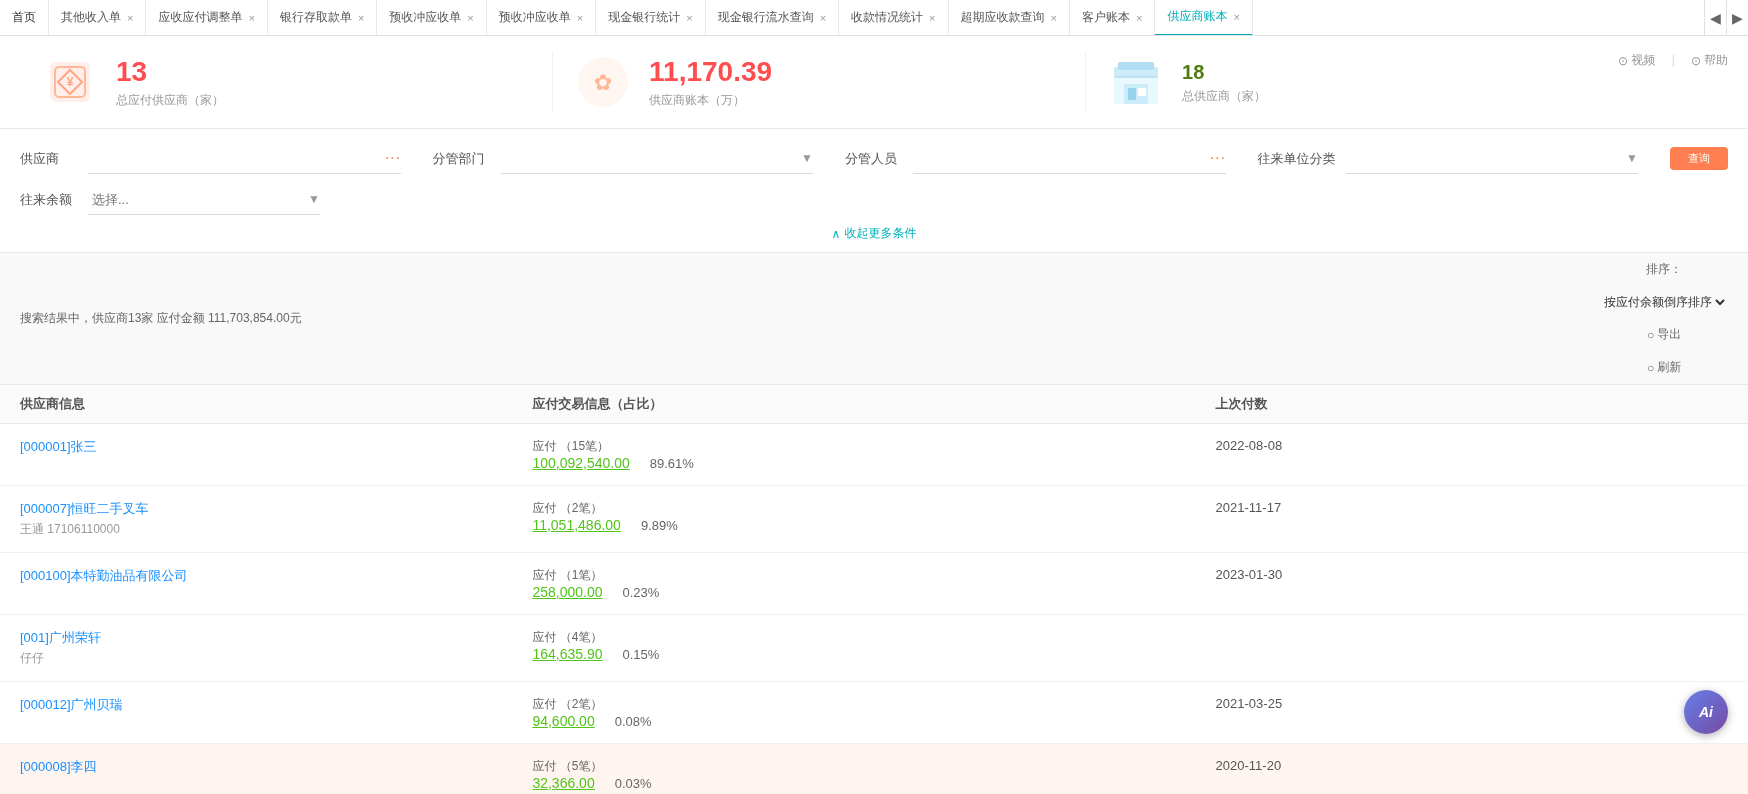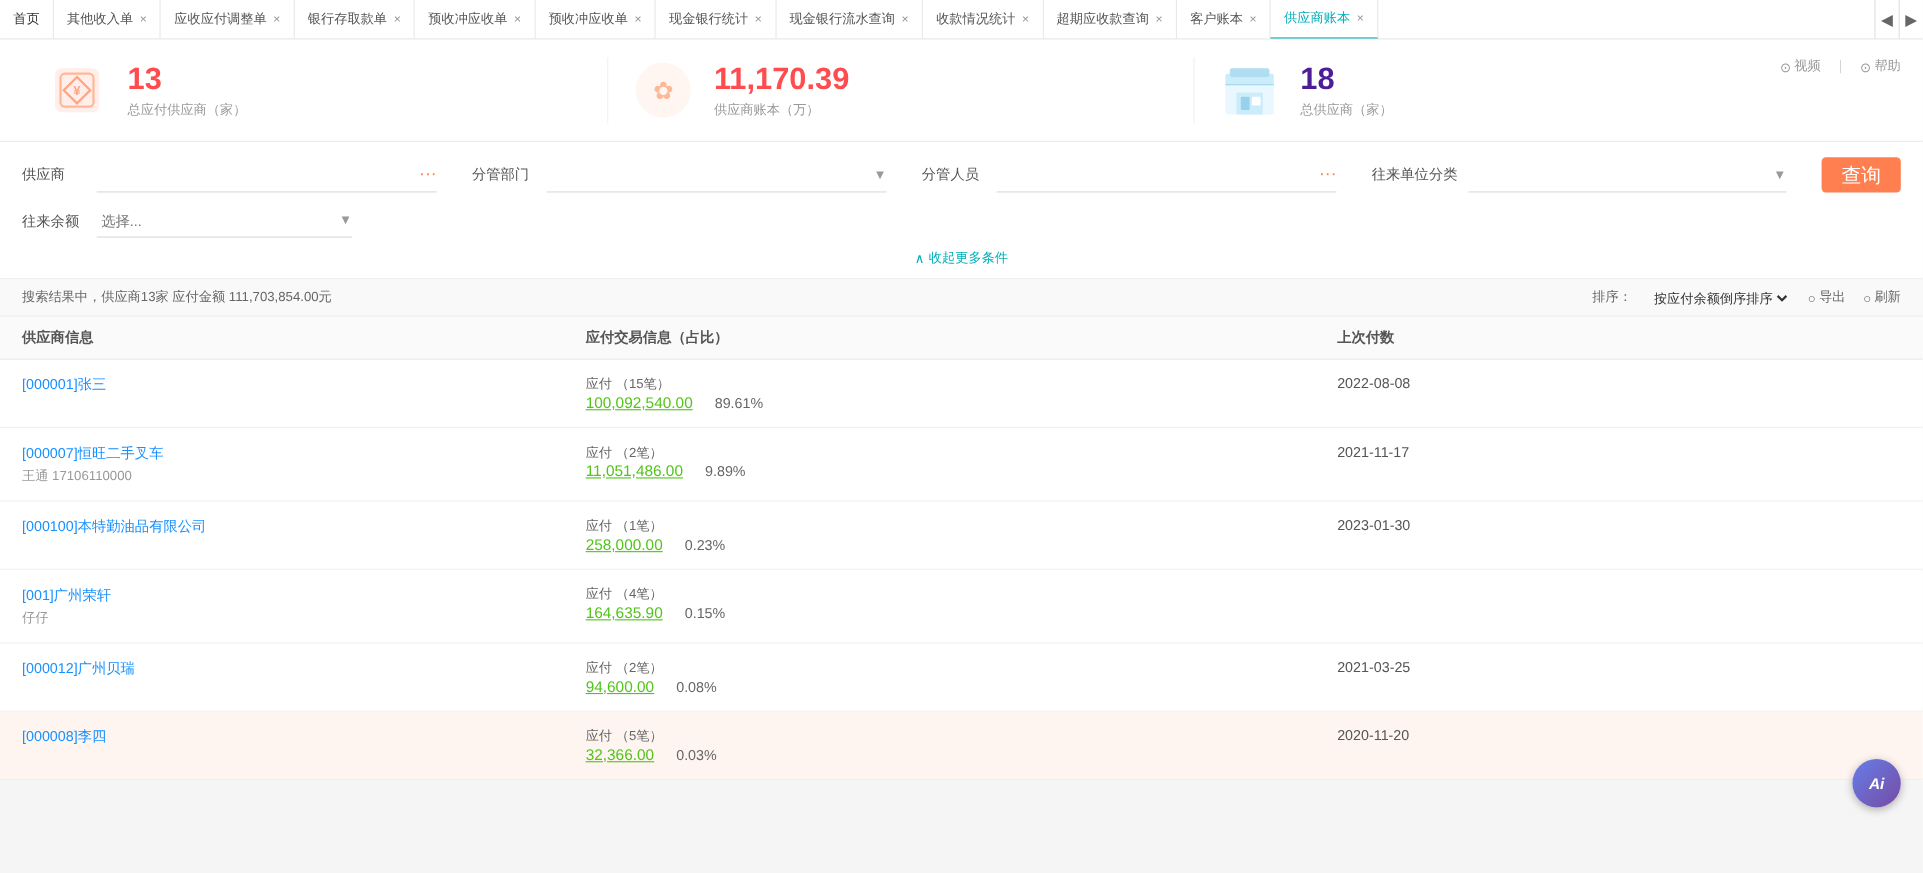--- a/index.html
+++ b/index.html
@@ -137,21 +137,21 @@
       padding: 0 4px;
       background: transparent;
     }
     .query-btn {
       background: #ff7f50;
       color: #fff;
       border: none;
       padding: 4px 18px;
       border-radius: 4px;
       cursor: pointer;
-      font-size: 18px;
+      font-size: 11px;
       white-space: nowrap;
     }
     .collapse-btn {
       display: flex;
       align-items: center;
       justify-content: center;
       gap: 4px;
       color: #00b0b9;
       cursor: pointer;
       font-size: 12px;
@@ -169,20 +169,21 @@
       font-size: 12px;
       color: #666;
     }
     .result-bar .result-text { flex: 1; }
     .result-actions {
       display: flex;
       align-items: center;
       gap: 16px;
       font-size: 12px;
       color: #666;
+      flex-direction: column;
     }
     .sort-select {
       color: #333;
       cursor: pointer;
       font-size: 12px;
       border: none;
       background: transparent;
       outline: none;
     }
     .action-btn {
@@ -335,21 +336,21 @@
         <rect x="8" y="20" width="44" height="32" rx="2" fill="#e0f4ff"></rect>
         <rect x="18" y="32" width="24" height="20" rx="1" fill="#b8e4f7"></rect>
         <rect x="8" y="15" width="44" height="10" rx="2" fill="#b8e4f7"></rect>
         <rect x="12" y="10" width="36" height="8" rx="2" fill="#8ed0ec"></rect>
         <rect x="22" y="36" width="8" height="12" rx="1" fill="#6cc0e5"></rect>
         <rect x="32" y="36" width="8" height="8" rx="1" fill="#fff"></rect>
         <line x1="8" y1="25" x2="52" y2="25" stroke="#6cc0e5" stroke-width="1"></line>
       </svg>
     </div>
     <div class="summary-info">
-      <div class="summary-number" style="color:#4c1d95; font-size:28px;">18</div>
+      <div class="summary-number" style="color:#4d7c0f; font-size:20px;">18</div>
       <div class="summary-label">总供应商（家）</div>
     </div>
   </div>
 
   <div class="summary-help">
     <span style="cursor:pointer; display:flex; align-items:center; gap:3px;">
       <span style="font-size:12px;">⊙</span>
       <span>视频</span>
     </span>
     <span style="color:#ccc;">｜</span>

